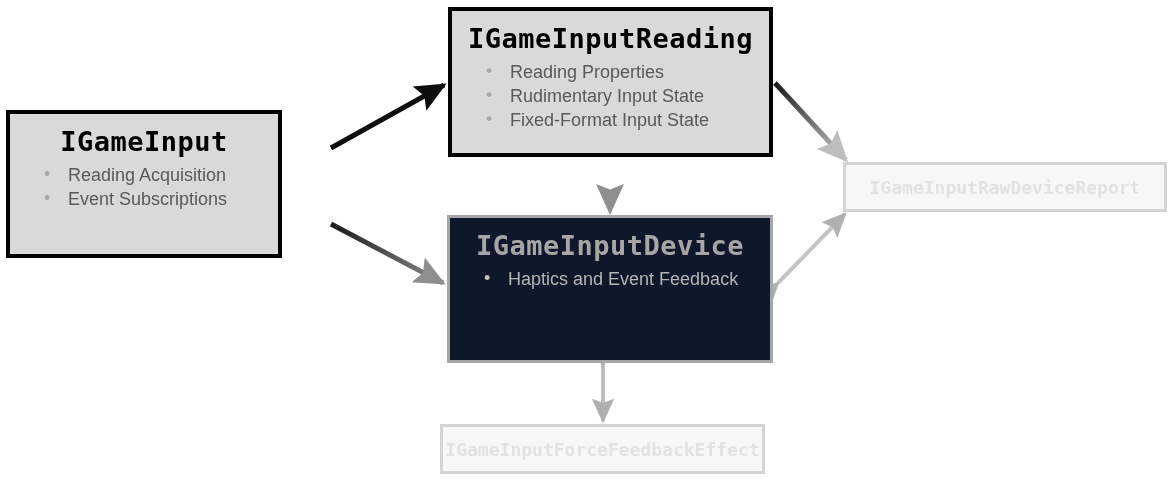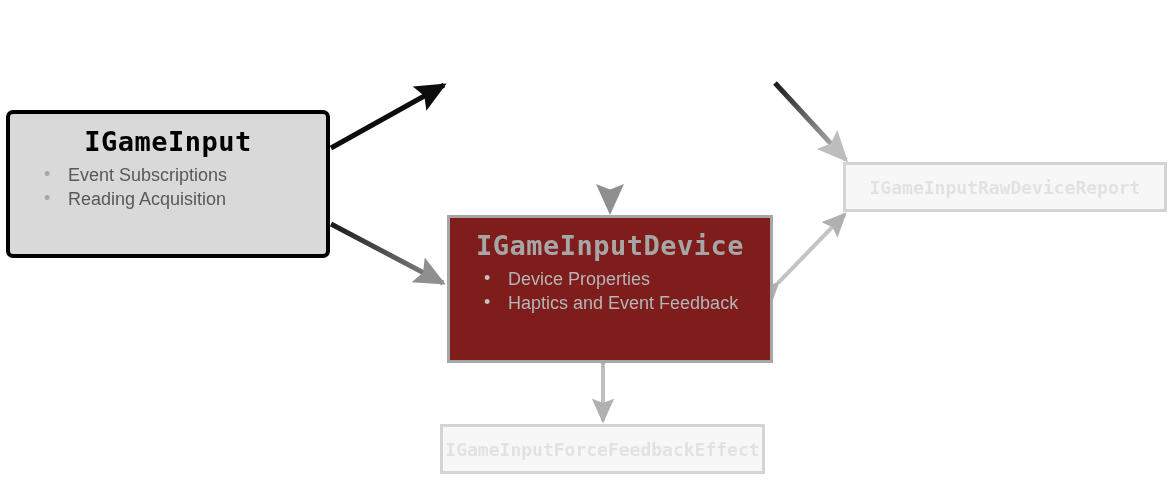--- a/index.html
+++ b/index.html
@@ -33,21 +33,21 @@
     border: 4px solid #000000;
   }
   .node.primary .title {
     color: #000000;
   }
   .node.primary .bullets li {
     color: #595959;
   }
   
   .node.secondary {
-    background: #7f1d1d;
+    background: #0f172a;
     border: 3px solid #a6a6a6;
   }
   .node.secondary .title {
     color: #a6a6a6;
   }
   .node.secondary .bullets li {
     color: #b5b5b5;
   }
   
   .node.ghost {
@@ -148,33 +148,40 @@
 
     <line x1="610" y1="157" x2="610" y2="212" stroke="url(#gradDarkToGrayV)" stroke-width="5" marker-end="url(#arrowGray)"></line>
 
     <line x1="775" y1="83" x2="846" y2="160" stroke="url(#gradDarkToLight)" stroke-width="5" marker-end="url(#arrowLight)"></line>
 
     <line x1="778" y1="283" x2="845" y2="214" stroke="#c4c4c4" stroke-width="4" marker-start="url(#arrowLight2)" marker-end="url(#arrowLight2)"></line>
 
     <line x1="603" y1="366" x2="603" y2="421" stroke="#bfbfbf" stroke-width="4" marker-start="url(#arrowLight2)" marker-end="url(#arrowLight2)"></line>
   </svg>
 
-  <div class="node primary" style="left:6px; top:110px; width:324px; height:148px;border-radius:7px;">
+  <div class="node primary" style="left:6px; top:110px; width:276px; height:148px;">
     <div class="title">IGameInput</div>
     <ul class="bullets">
+      <li>Reading Acquisition</li>
       <li>Event Subscriptions</li>
-      <li>Reading Acquisition</li>
     </ul>
   </div>
 
+  <div class="node primary" style="left:448px; top:7px; width:325px; height:150px;">
+    <div class="title">IGameInputReading</div>
+    <ul class="bullets">
+      <li>Reading Properties</li>
+      <li>Rudimentary Input State</li>
+      <li>Fixed-Format Input State</li>
+    </ul>
+  </div>
 
   <div class="node secondary" style="left:447px; top:215px; width:326px; height:148px;">
     <div class="title">IGameInputDevice</div>
     <ul class="bullets">
-      <li>Device Properties</li>
       <li>Haptics and Event Feedback</li>
     </ul>
   </div>
 
   <div class="node ghost" style="left:843px; top:162px; width:324px; height:50px;">
     <div class="title">IGameInputRawDeviceReport</div>
   </div>
 
   <div class="node ghost" style="left:440px; top:424px; width:325px; height:50px;">
     <div class="title">IGameInputForceFeedbackEffect</div>

